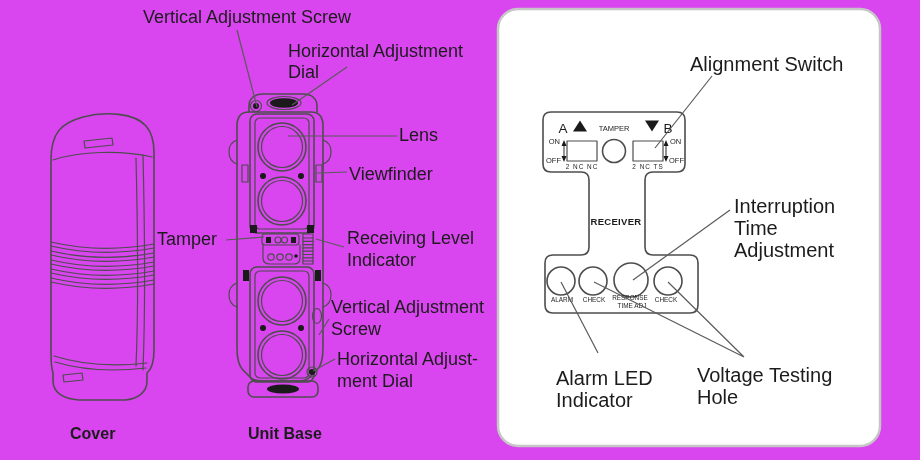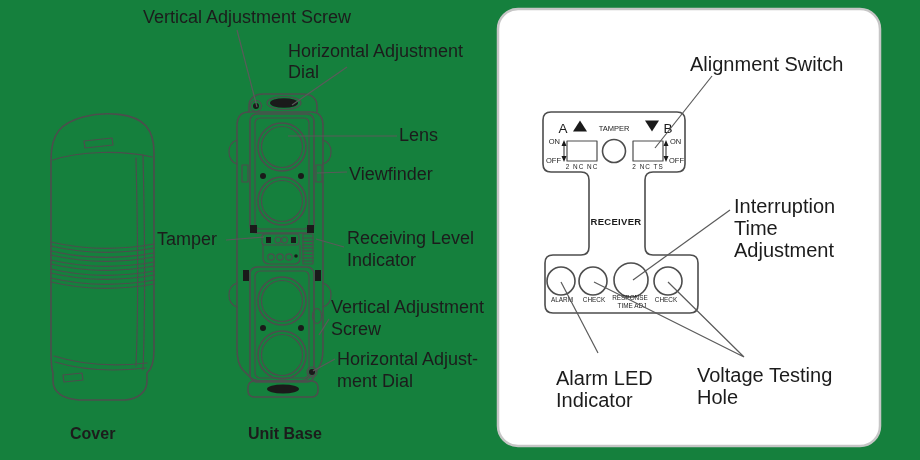--- a/index.html
+++ b/index.html
@@ -1,16 +1,16 @@
 <!DOCTYPE html>
 <html><head>
 <meta charset="utf-8">
 <style>
   html,body { margin:0; padding:0; background:#ffffff; }
-  .stage { position:relative; width:920px; height:460px; background:#15803d; overflow:hidden; }
+  .stage { position:relative; width:920px; height:460px; background:#d946ef; overflow:hidden; }
   .stage svg { position:absolute; left:0; top:0; }
   svg text { font-family:"Liberation Sans", sans-serif; fill:#1c1c1c; }
   .ln   { stroke:#4d4d4d; stroke-width:1.6; fill:none; stroke-linecap:round; stroke-linejoin:round; }
   .ln2  { stroke:#4d4d4d; stroke-width:1.2; fill:none; stroke-linecap:round; stroke-linejoin:round; }
   .fill-dark { fill:#1a1a1a; stroke:none; }
   .lead { stroke:#5a5a5a; stroke-width:1.2; fill:none; }
   .panel-border { fill:#ffffff; stroke:#c6c6c6; stroke-width:2.5; }
   .lbl  { font-size:18px; }
   .lblR { font-size:20px; }
   .cap  { font-size:16px; font-weight:bold; }

